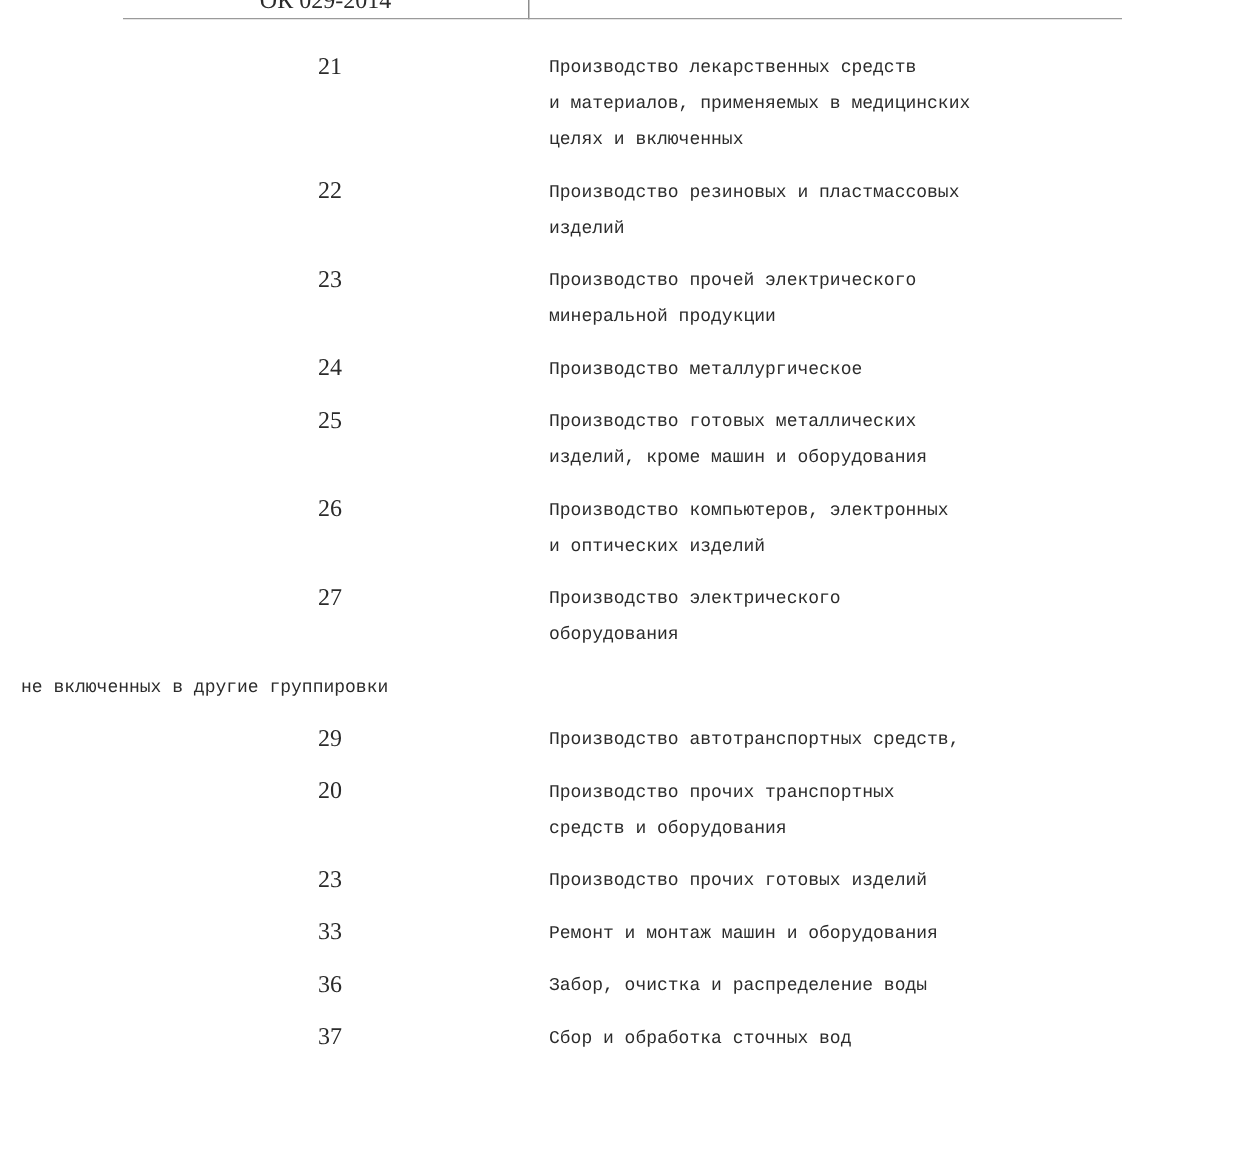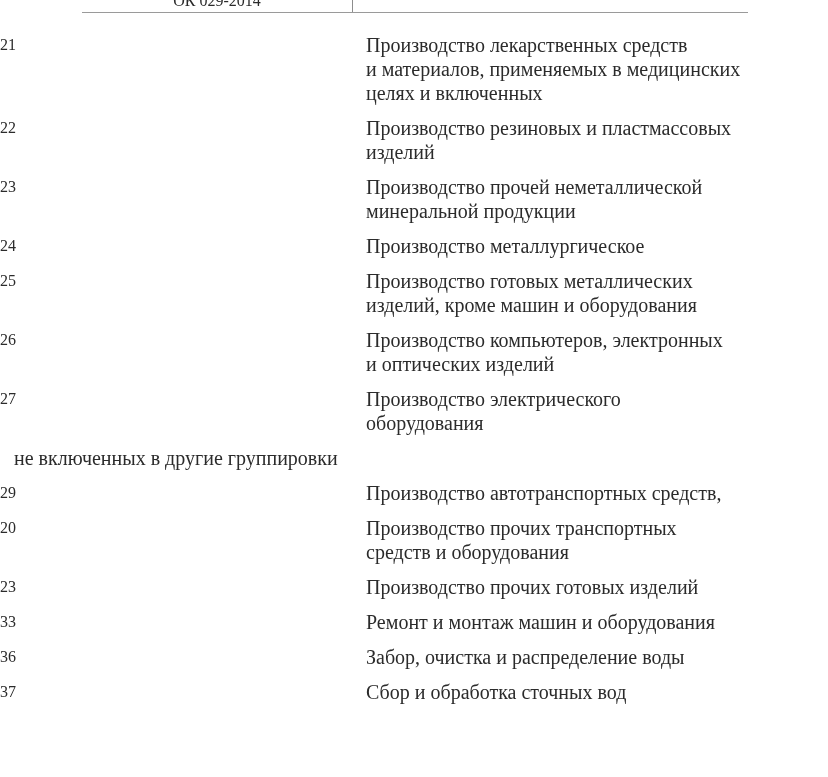--- a/index.html
+++ b/index.html
@@ -67,29 +67,31 @@
     margin-bottom: 11px;
   }
   .table-row:first-child {
     margin-top: 20px;
   }
   .cell-code {
     width: 352px;
     flex: 0 0 352px;
     box-sizing: border-box;
     padding-right: 124px;
+    text-align: right;
     font-size: 16px;
     line-height: 24px;
     white-space: nowrap;
   }
   .cell-desc {
     flex: 1 1 auto;
     padding-left: 14px;
-    font-size: 20px;
+    font-size: 12px;
     line-height: 24px;
+    font-family: Liberation Mono, monospace;
   }
   .desc-line {
     display: block;
     white-space: nowrap;
   }
 </style>
 </head>
 <body>
 
 <div class="page-header">
@@ -110,21 +112,21 @@
     <div class="table-row">
       <div class="cell-code">22</div>
       <div class="cell-desc">
         <span class="desc-line">Производство резиновых и пластмассовых</span>
         <span class="desc-line">изделий</span>
       </div>
     </div>
     <div class="table-row">
       <div class="cell-code">23</div>
       <div class="cell-desc">
-        <span class="desc-line">Производство прочей неметаллической</span>
+        <span class="desc-line">Производство прочей электрического</span>
         <span class="desc-line">минеральной продукции</span>
       </div>
     </div>
     <div class="table-row">
       <div class="cell-code">24</div>
       <div class="cell-desc">
         <span class="desc-line">Производство металлургическое</span>
       </div>
     </div>
     <div class="table-row">

